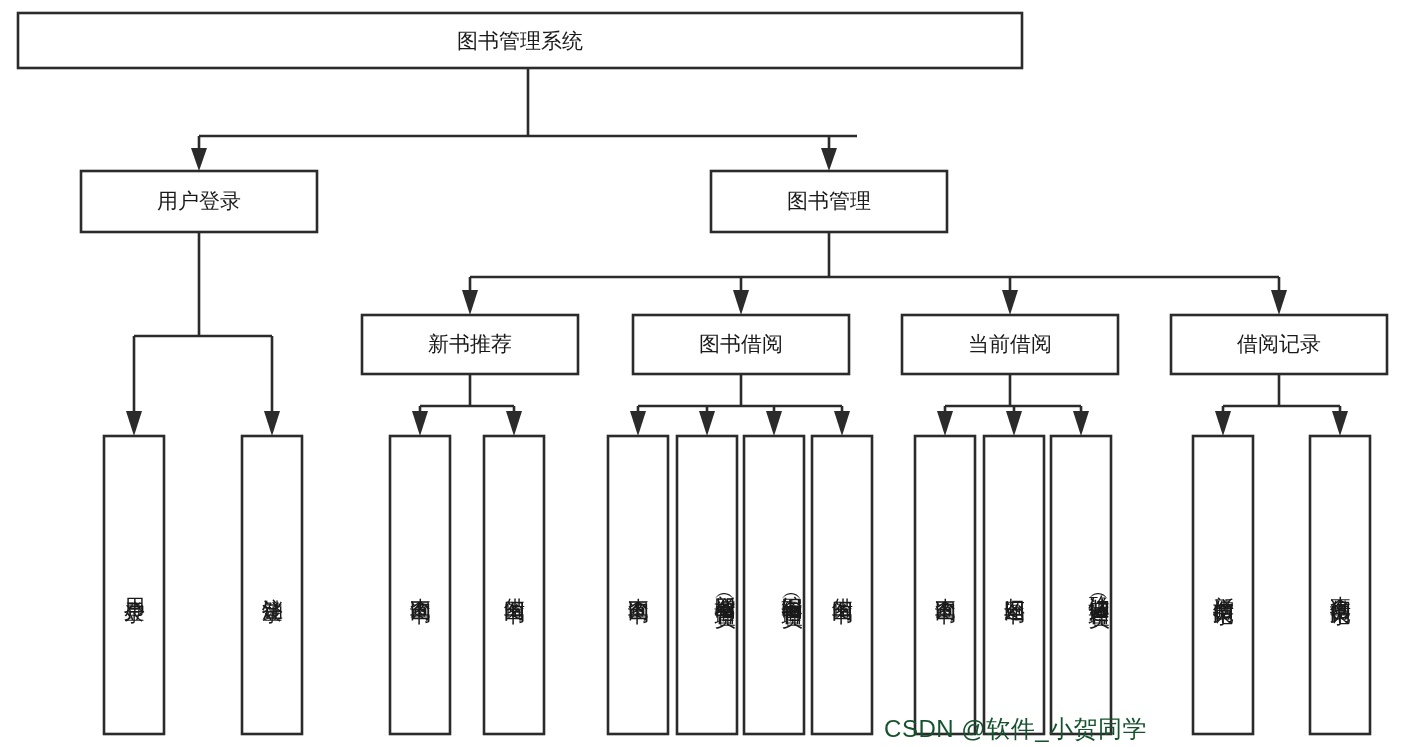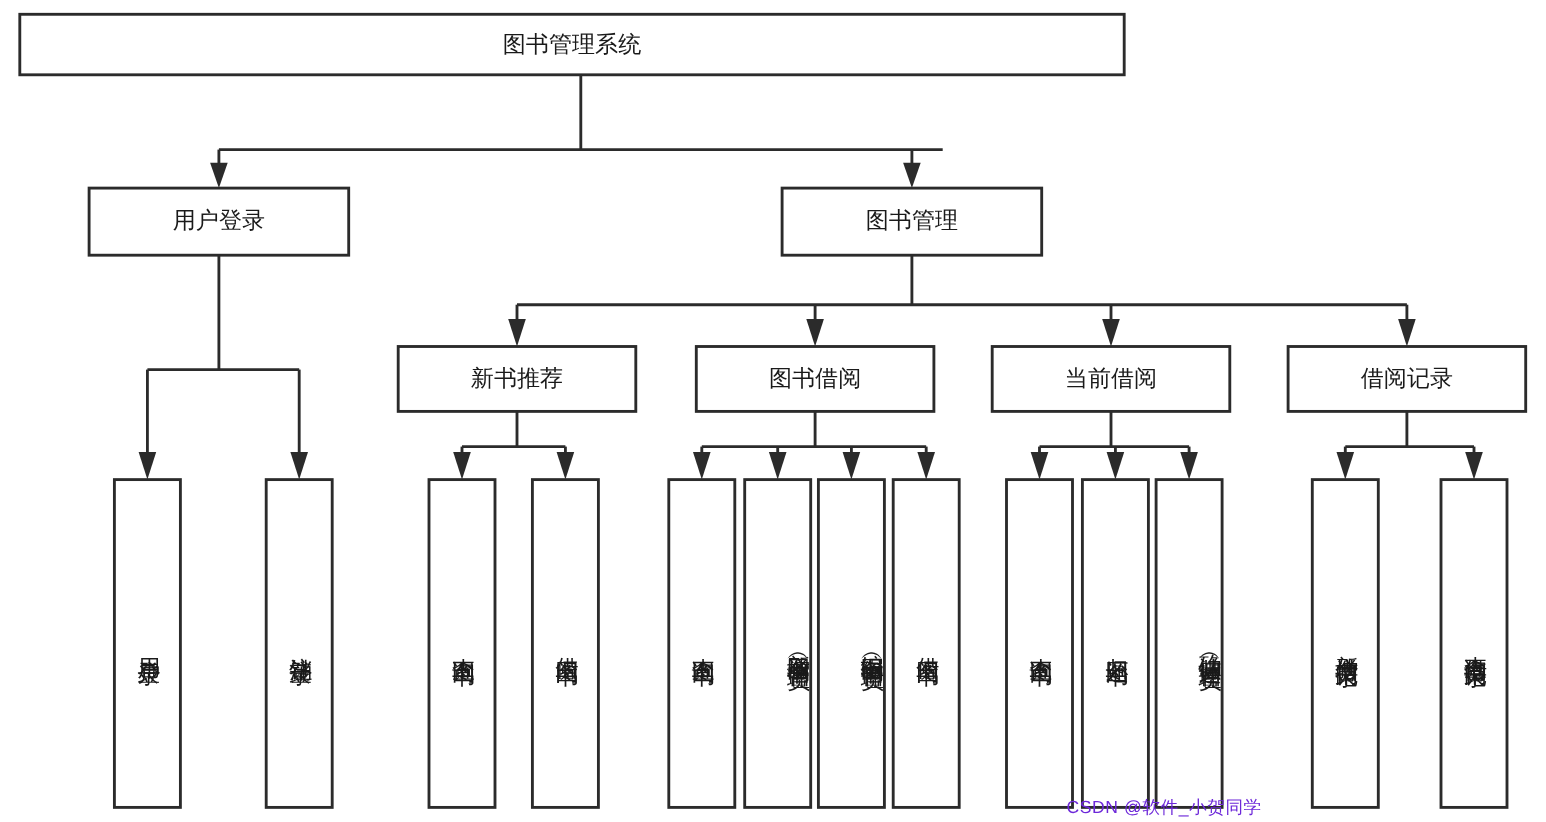--- a/index.html
+++ b/index.html
@@ -65,22 +65,22 @@
     user-select: none;
   }
   .node-label-v.center {
     align-items: center;
   }
   #watermark {
     position: absolute;
     right: 8px;
     bottom: 2px;
     font-family: "Liberation Sans", "DejaVu Sans", sans-serif;
-    font-size: 16px;
-    color: #6d28d9;
+    font-size: 24px;
+    color: #14532d;
     letter-spacing: 0.5px;
     white-space: nowrap;
     pointer-events: none;
   }
 </style>
 </head>
 <body>
 
 <div id="diagram-root">
 

